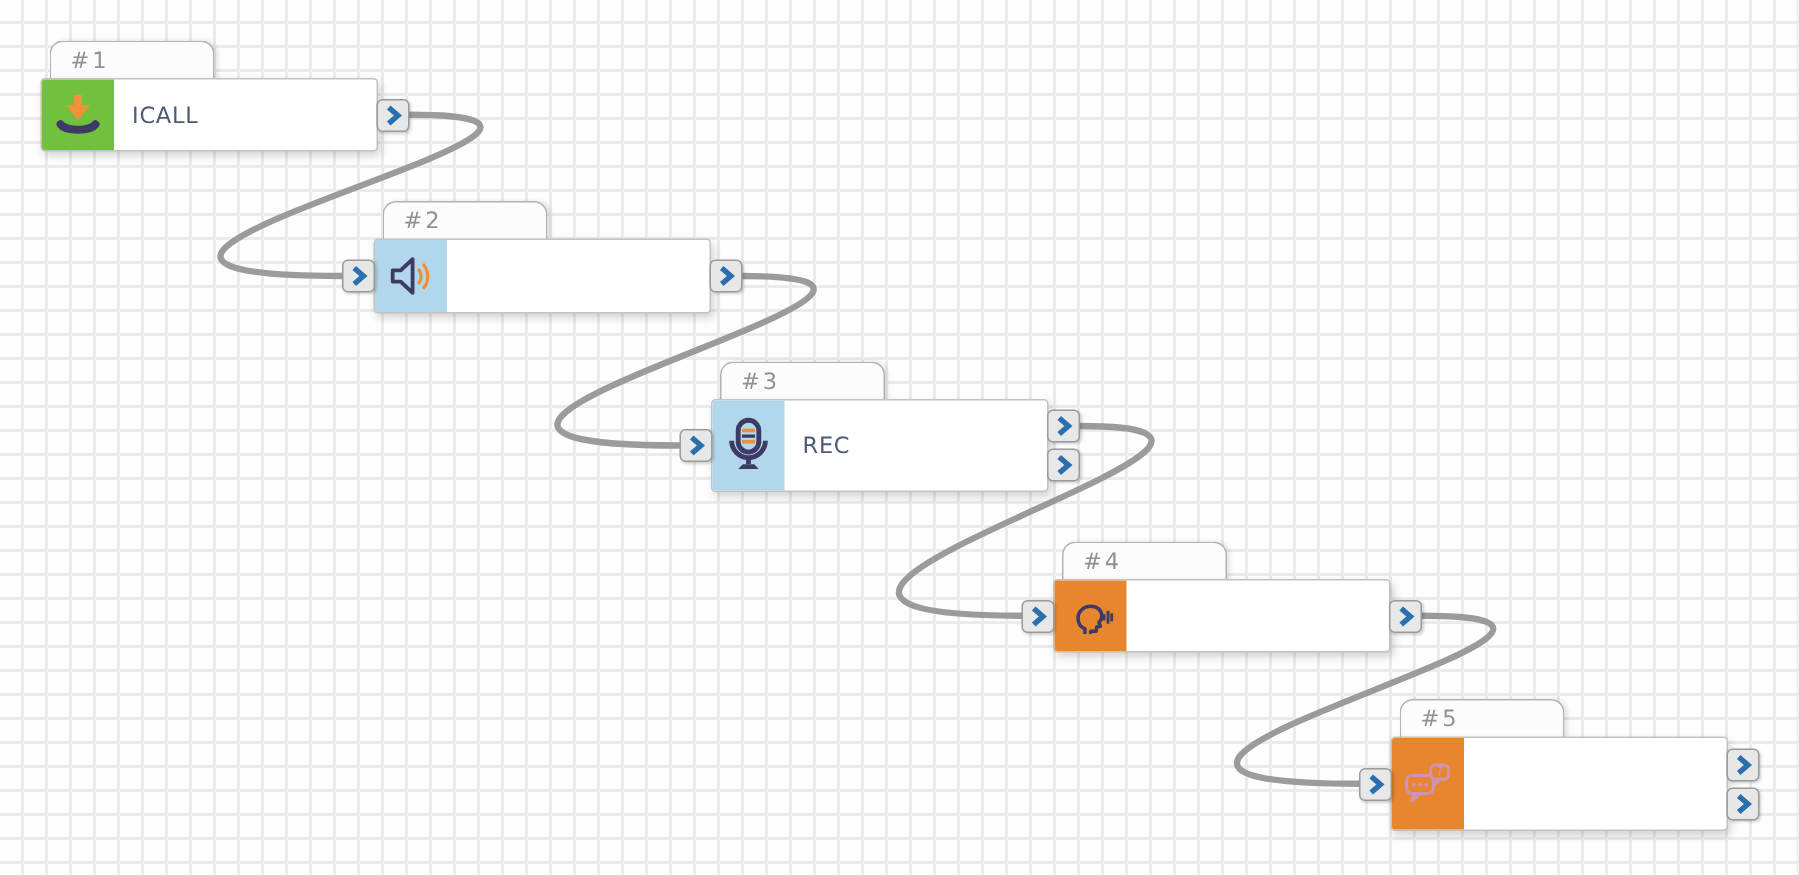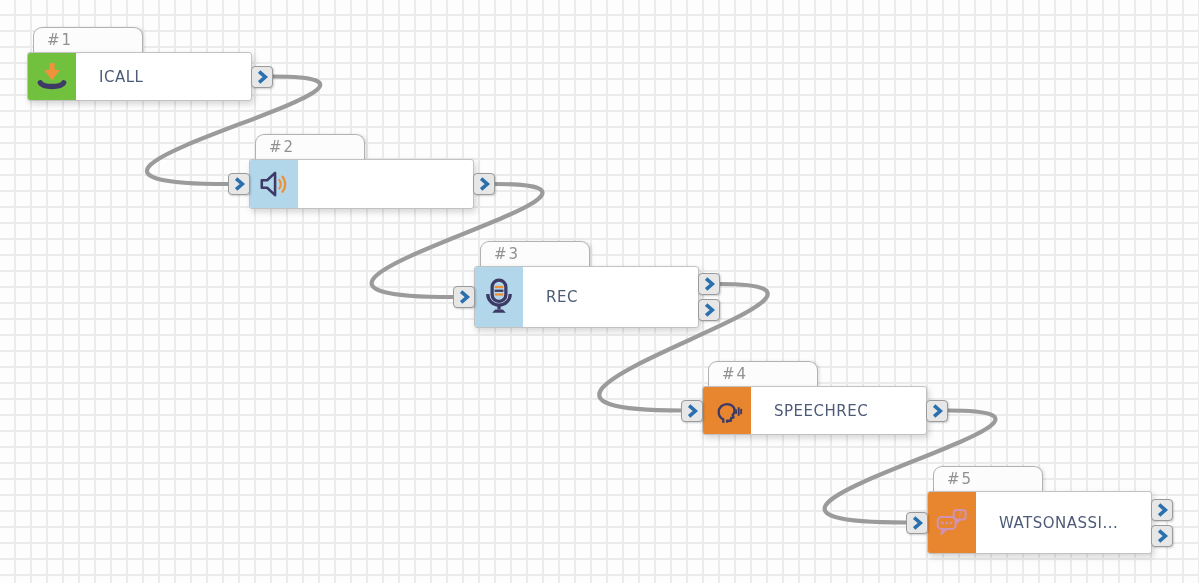--- a/index.html
+++ b/index.html
@@ -35,21 +35,21 @@
     box-shadow:2px 3px 6px rgba(0,0,0,0.16);
   }
   .nodeicon{
     flex:0 0 48px;width:48px;display:flex;align-items:center;justify-content:center;
     border-radius:2px 0 0 2px;
   }
   .icon-green{background:#72c13e;}
   .icon-blue{background:#b3d7ea;}
   .icon-orange{background:#e8862f;}
   .nodelabel{
-    display:flex;align-items:center;padding-left:23px;
+    display:flex;align-items:center;padding-left:12px;
     font-size:15px;color:#4d5b78;letter-spacing:0.5px;white-space:nowrap;
   }
   .ports{
     position:absolute;top:0;bottom:0;z-index:2;
     display:flex;flex-direction:column;justify-content:center;gap:4px;
   }
   .ports-in{left:-21px;}
   .ports-out{right:-21px;}
   .port{
     width:22px;height:22px;box-sizing:border-box;
@@ -159,21 +159,20 @@
     <div class="tab"><span>#4</span></div>
     <div class="box">
       <div class="nodeicon icon-orange">
         <svg width="34" height="34" viewBox="0 0 32 32">
           <path d="M12.5 27v-3.2c-2.6-1.2-4.3-3.6-4.3-6.6 0-4.4 3.4-7.7 7.9-7.7 4 0 7 2.6 7 6.2 0 1.7-.7 3-1.8 4l.9 2.4-2.3.4-.3 2.7h-3.5V27" fill="none" stroke="#3d3a66" stroke-width="2.2" stroke-linejoin="round"></path>
           <path d="M24.5 14.5v4" stroke="#3d3a66" stroke-width="1.8"></path>
           <path d="M27 12.5v8" stroke="#3d3a66" stroke-width="1.8"></path>
           <path d="M29.3 14v5" stroke="#3d3a66" stroke-width="1.8"></path>
         </svg>
       </div>
-      <div class="nodelabel">SPEECHREC</div>
     </div>
     <div class="ports ports-in">
       <div class="port">
         <svg width="18" height="18" viewBox="0 0 22 22">
             <path d="M7.5 4.5 15 11l-7.5 6.5" fill="none" stroke="#2a6fae" stroke-width="4.4"></path>
           </svg>
       </div>
     </div>
     <div class="ports ports-out">
       <div class="port">
@@ -192,21 +191,20 @@
           <rect x="17.5" y="5" width="10" height="8" rx="2.5" fill="none" stroke="#cf93b6" stroke-width="1.7"></rect>
           <path d="M20.5 13l-.6 2.8 3-2.8" fill="none" stroke="#cf93b6" stroke-width="1.7" stroke-linejoin="round"></path>
           <text x="20.8" y="11.3" font-size="7.5" fill="#cf93b6" font-family="'DejaVu Sans',sans-serif">?</text>
           <rect x="4" y="11" width="15" height="10" rx="3" fill="none" stroke="#cf93b6" stroke-width="1.7"></rect>
           <path d="M8.5 21l-1.6 4.2 4.8-4.2" fill="none" stroke="#cf93b6" stroke-width="1.7" stroke-linejoin="round"></path>
           <circle cx="8" cy="16" r="1.1" fill="#cf93b6"></circle>
           <circle cx="11.5" cy="16" r="1.1" fill="#cf93b6"></circle>
           <circle cx="15" cy="16" r="1.1" fill="#cf93b6"></circle>
         </svg>
       </div>
-      <div class="nodelabel">WATSONASSI...</div>
     </div>
     <div class="ports ports-in">
       <div class="port">
         <svg width="18" height="18" viewBox="0 0 22 22">
             <path d="M7.5 4.5 15 11l-7.5 6.5" fill="none" stroke="#2a6fae" stroke-width="4.4"></path>
           </svg>
       </div>
     </div>
     <div class="ports ports-out">
       <div class="port">

